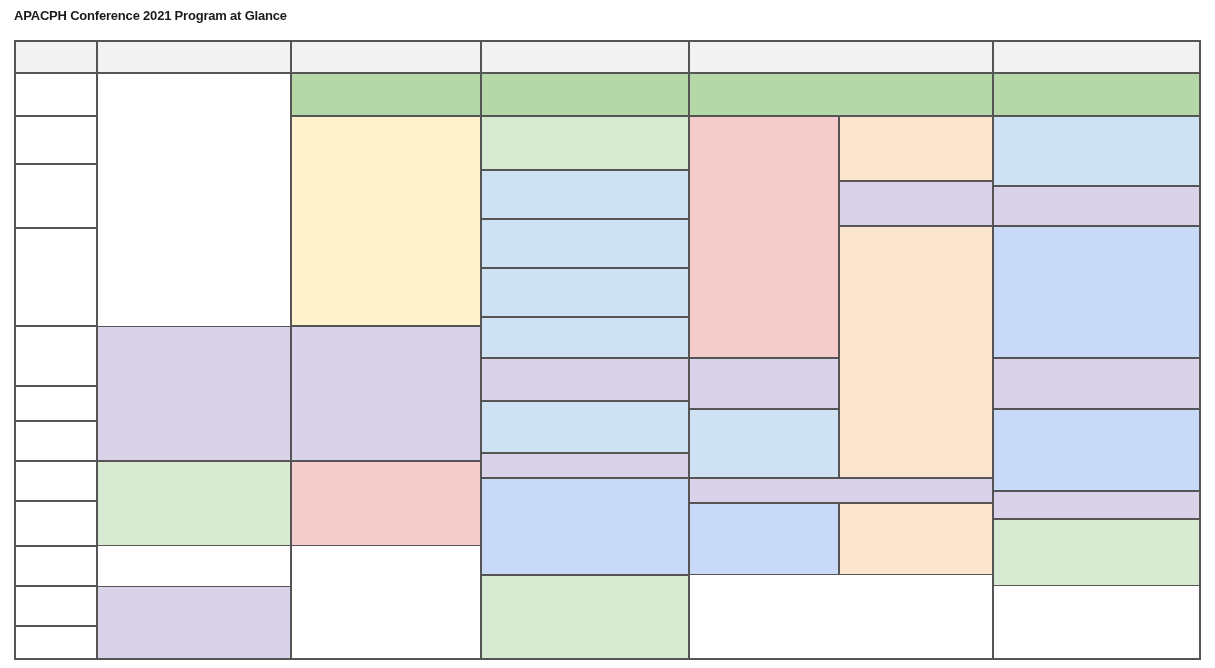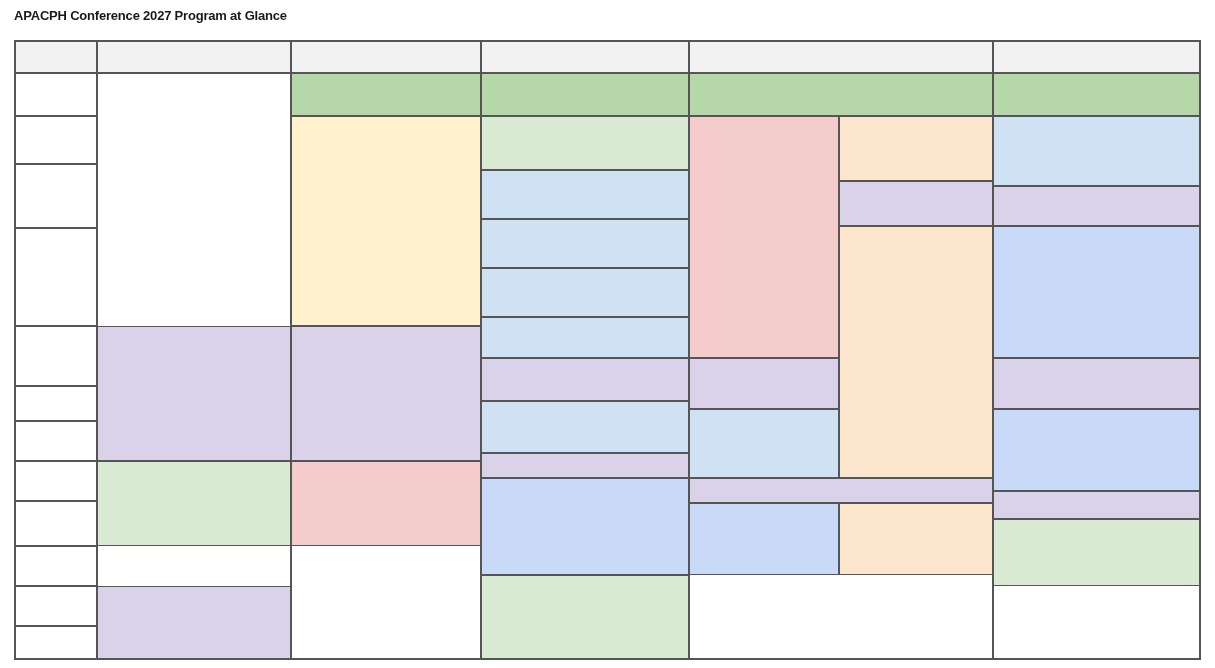--- a/index.html
+++ b/index.html
@@ -37,21 +37,21 @@
     background:#f2f2f2;
     font-weight:bold;
     font-size:13px;
   }
   .timecell{background:#ffffff;font-size:12.5px;}
   .empty{background:#ffffff;}
 </style>
 </head>
 <body>
 
-<div id="page-title">APACPH Conference 2027 Program at Glance</div>
+<div id="page-title">APACPH Conference 2021 Program at Glance</div>
 
 <div id="grid">
     <div class="cell hdr" style="left: 0px; top: 0px; width: 82px; height: 32px;"></div>
     <div class="cell hdr" style="left: 82px; top: 0px; width: 194px; height: 32px;"></div>
     <div class="cell hdr" style="left: 276px; top: 0px; width: 190px; height: 32px;"></div>
     <div class="cell hdr" style="left: 466px; top: 0px; width: 208px; height: 32px;"></div>
     <div class="cell hdr" style="left: 674px; top: 0px; width: 304px; height: 32px;"></div>
     <div class="cell hdr" style="left: 978px; top: 0px; width: 207px; height: 32px;"></div>
     <div class="cell timecell" style="left: 0px; top: 32px; width: 82px; height: 43px;"></div>
     <div class="cell timecell" style="left: 0px; top: 75px; width: 82px; height: 48px;"></div>

